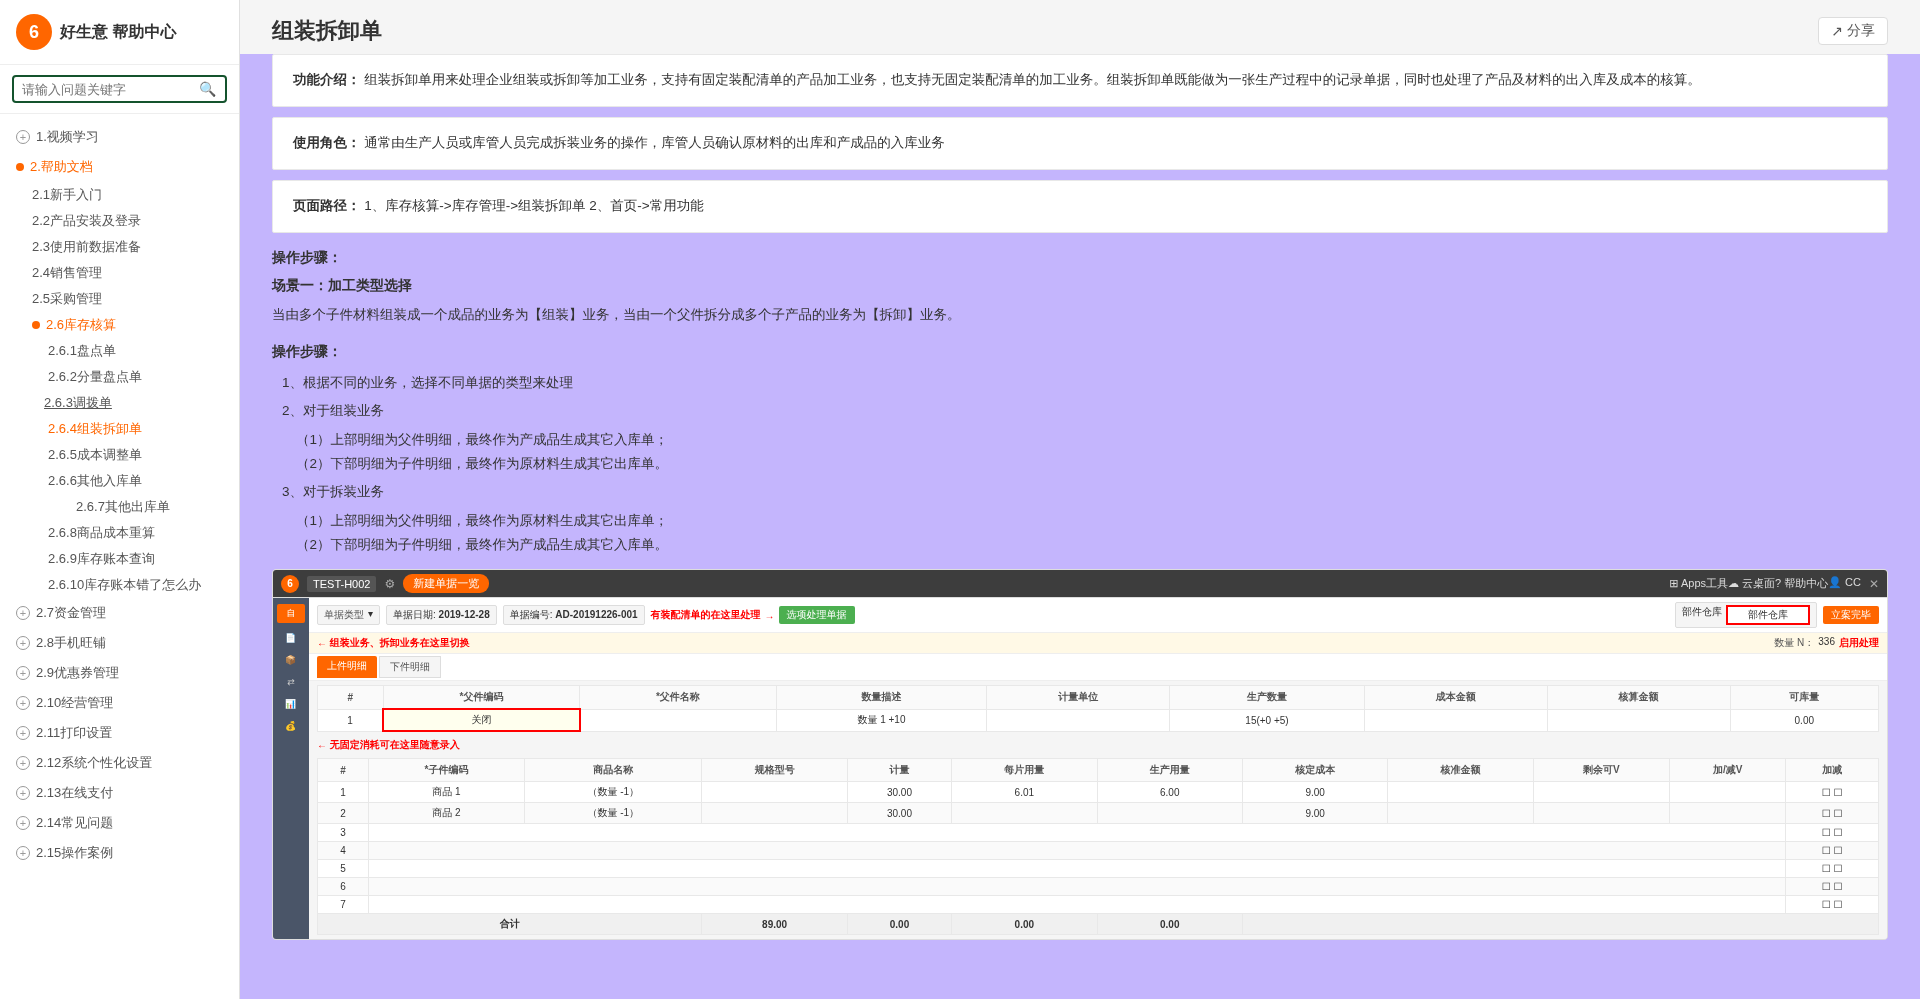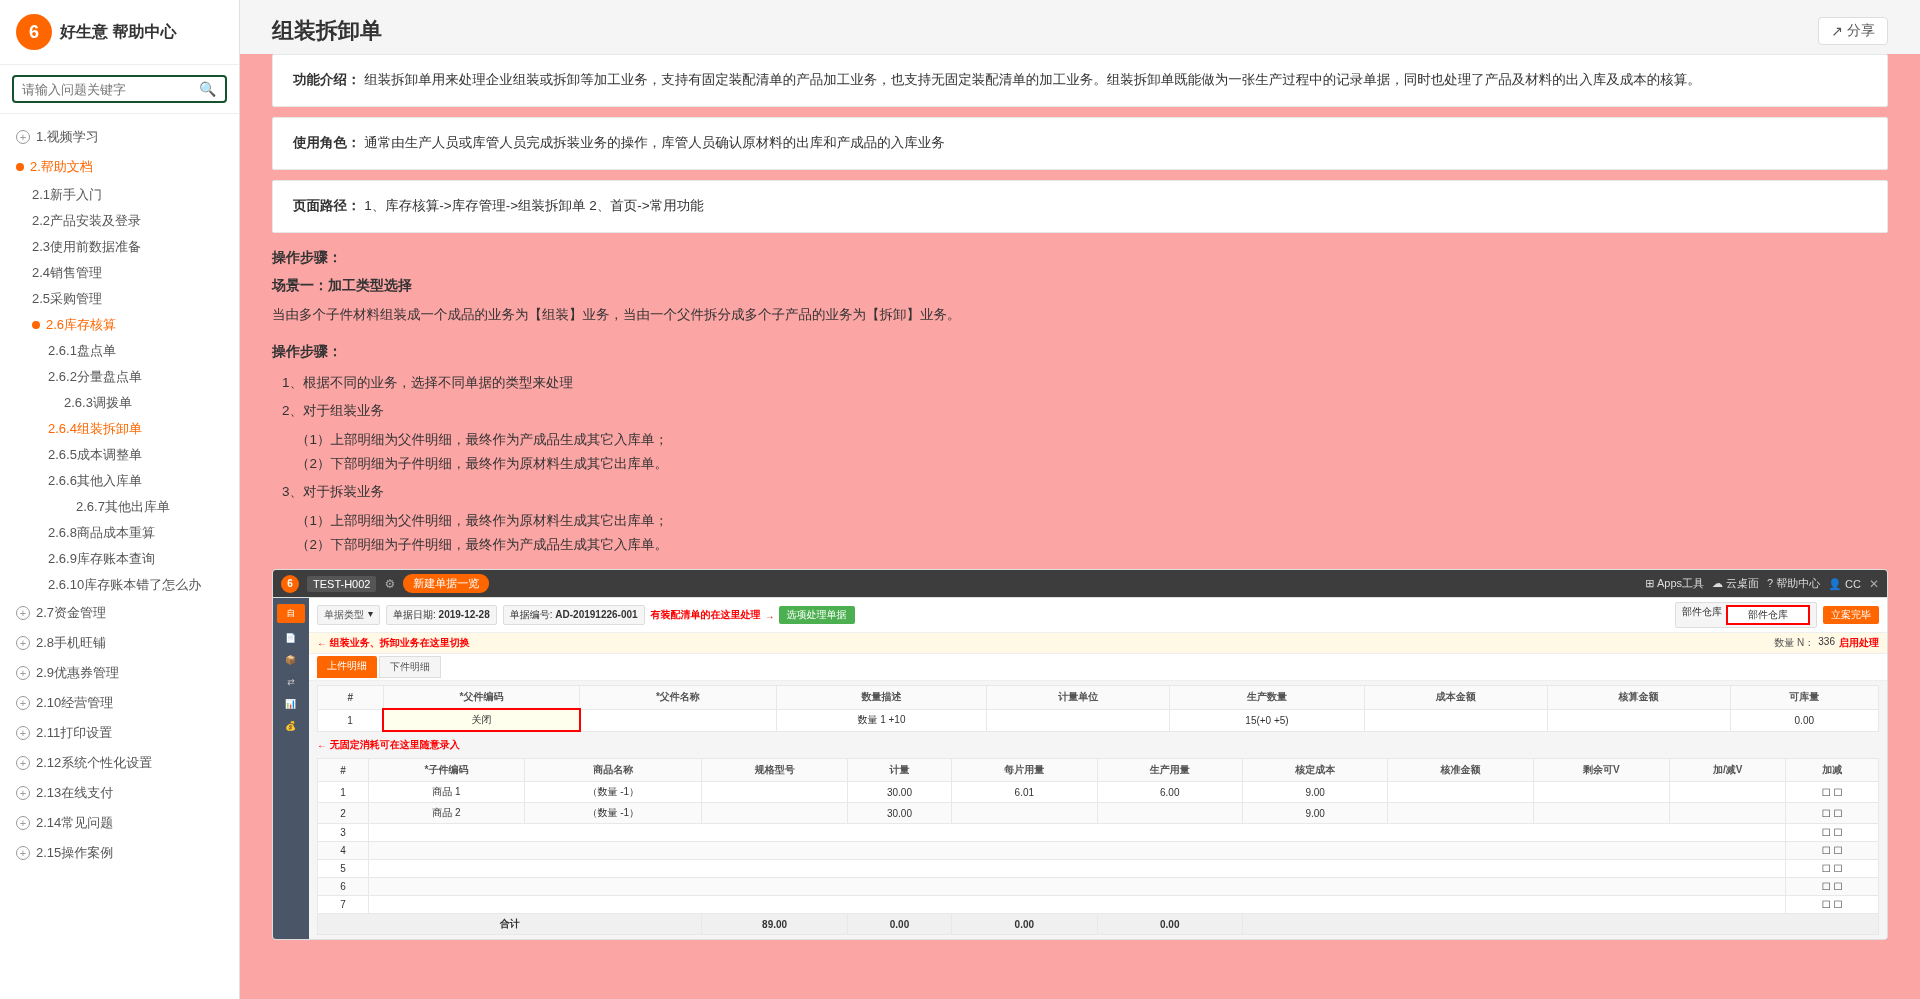--- a/index.html
+++ b/index.html
@@ -118,21 +118,21 @@
       font-size: 13px;
       color: #555;
       cursor: pointer;
     }
     .nav-sub.active { color: #f60; }
 
     
     #main {
       flex: 1;
       overflow-y: auto;
-      background: #fca5a5;
+      background: #c4b5fd;
     }
 
     .main-header {
       display: flex;
       align-items: center;
       justify-content: space-between;
       padding: 16px 32px 8px 32px;
       background: #f5f5f5;
     }
 
@@ -300,21 +300,21 @@
     <div class="nav-sub"><span>2.4销售管理</span></div>
     <div class="nav-sub"><span>2.5采购管理</span></div>
 
     <div class="nav-sub active" style="display:flex;align-items:center;gap:6px;">
       <span style="width:8px;height:8px;background:#f60;border-radius:50%;flex-shrink:0;"></span>
       <span>2.6库存核算</span>
     </div>
 
     <div class="nav-sub" style="padding-left:48px;"><span>2.6.1盘点单</span></div>
     <div class="nav-sub" style="padding-left:48px;"><span>2.6.2分量盘点单</span></div>
-    <div class="nav-sub" style="padding-left:64px;"><span>2.6.3调拨单</span></div>
+    <div class="nav-sub" style="padding-left:44px;text-decoration:underline;"><span>2.6.3调拨单</span></div>
     <div class="nav-sub active" style="padding-left:48px;"><span>2.6.4组装拆卸单</span></div>
     <div class="nav-sub" style="padding-left:48px;"><span>2.6.5成本调整单</span></div>
     <div class="nav-sub" style="padding-left:48px;"><span>2.6.6其他入库单</span></div>
     <div class="nav-sub" style="padding-left:76px;"><span>2.6.7其他出库单</span></div>
     <div class="nav-sub" style="padding-left:48px;"><span>2.6.8商品成本重算</span></div>
     <div class="nav-sub" style="padding-left:48px;"><span>2.6.9库存账本查询</span></div>
     <div class="nav-sub" style="padding-left:48px;"><span>2.6.10库存账本错了怎么办</span></div>
 
     <div class="nav-section">
       <span class="plus">+</span>
@@ -407,21 +407,21 @@
       <div class="mock-app mock-wrapper" style="position:relative;">
 
         <div class="mock-topbar" style="background:#3d3d3d; color:white; padding:4px 8px; display:flex; align-items:center; gap:8px; font-size:11px;">
           <div style="width:18px;height:18px;background:#f60;border-radius:50%;display:flex;align-items:center;justify-content:center;font-size:10px;font-weight:bold;color:white;">6</div>
           <div style="background:#555;padding:2px 6px;border-radius:2px;font-size:11px;color:white;">TEST-H002</div>
           <div style="display:flex;align-items:center;gap:2px;">
             <span style="color:#aaa;font-size:12px;">⚙</span>
           </div>
           <div style="background:#f60;padding:2px 10px;border-radius:9px;font-size:11px;color:white;">新建单据一览</div>
           <div style="flex:1;"></div>
-          <div style="display:flex;gap:8px;color:#ddd;font-size:11px;align-items:flex-end;">
+          <div style="display:flex;color:#ddd;font-size:11px;">
             <span>⊞ Apps工具</span>
             <span>☁ 云桌面</span>
             <span>? 帮助中心</span>
             <span>👤 CC</span>
           </div>
           <div style="color:#aaa;font-size:12px;cursor:pointer;">✕</div>
         </div>
 
         <div style="display:flex;">
           <div style="width:36px;background:#4a5568;color:white;display:flex;flex-direction:column;align-items:center;padding:6px 0;gap:8px;font-size:9px;">

